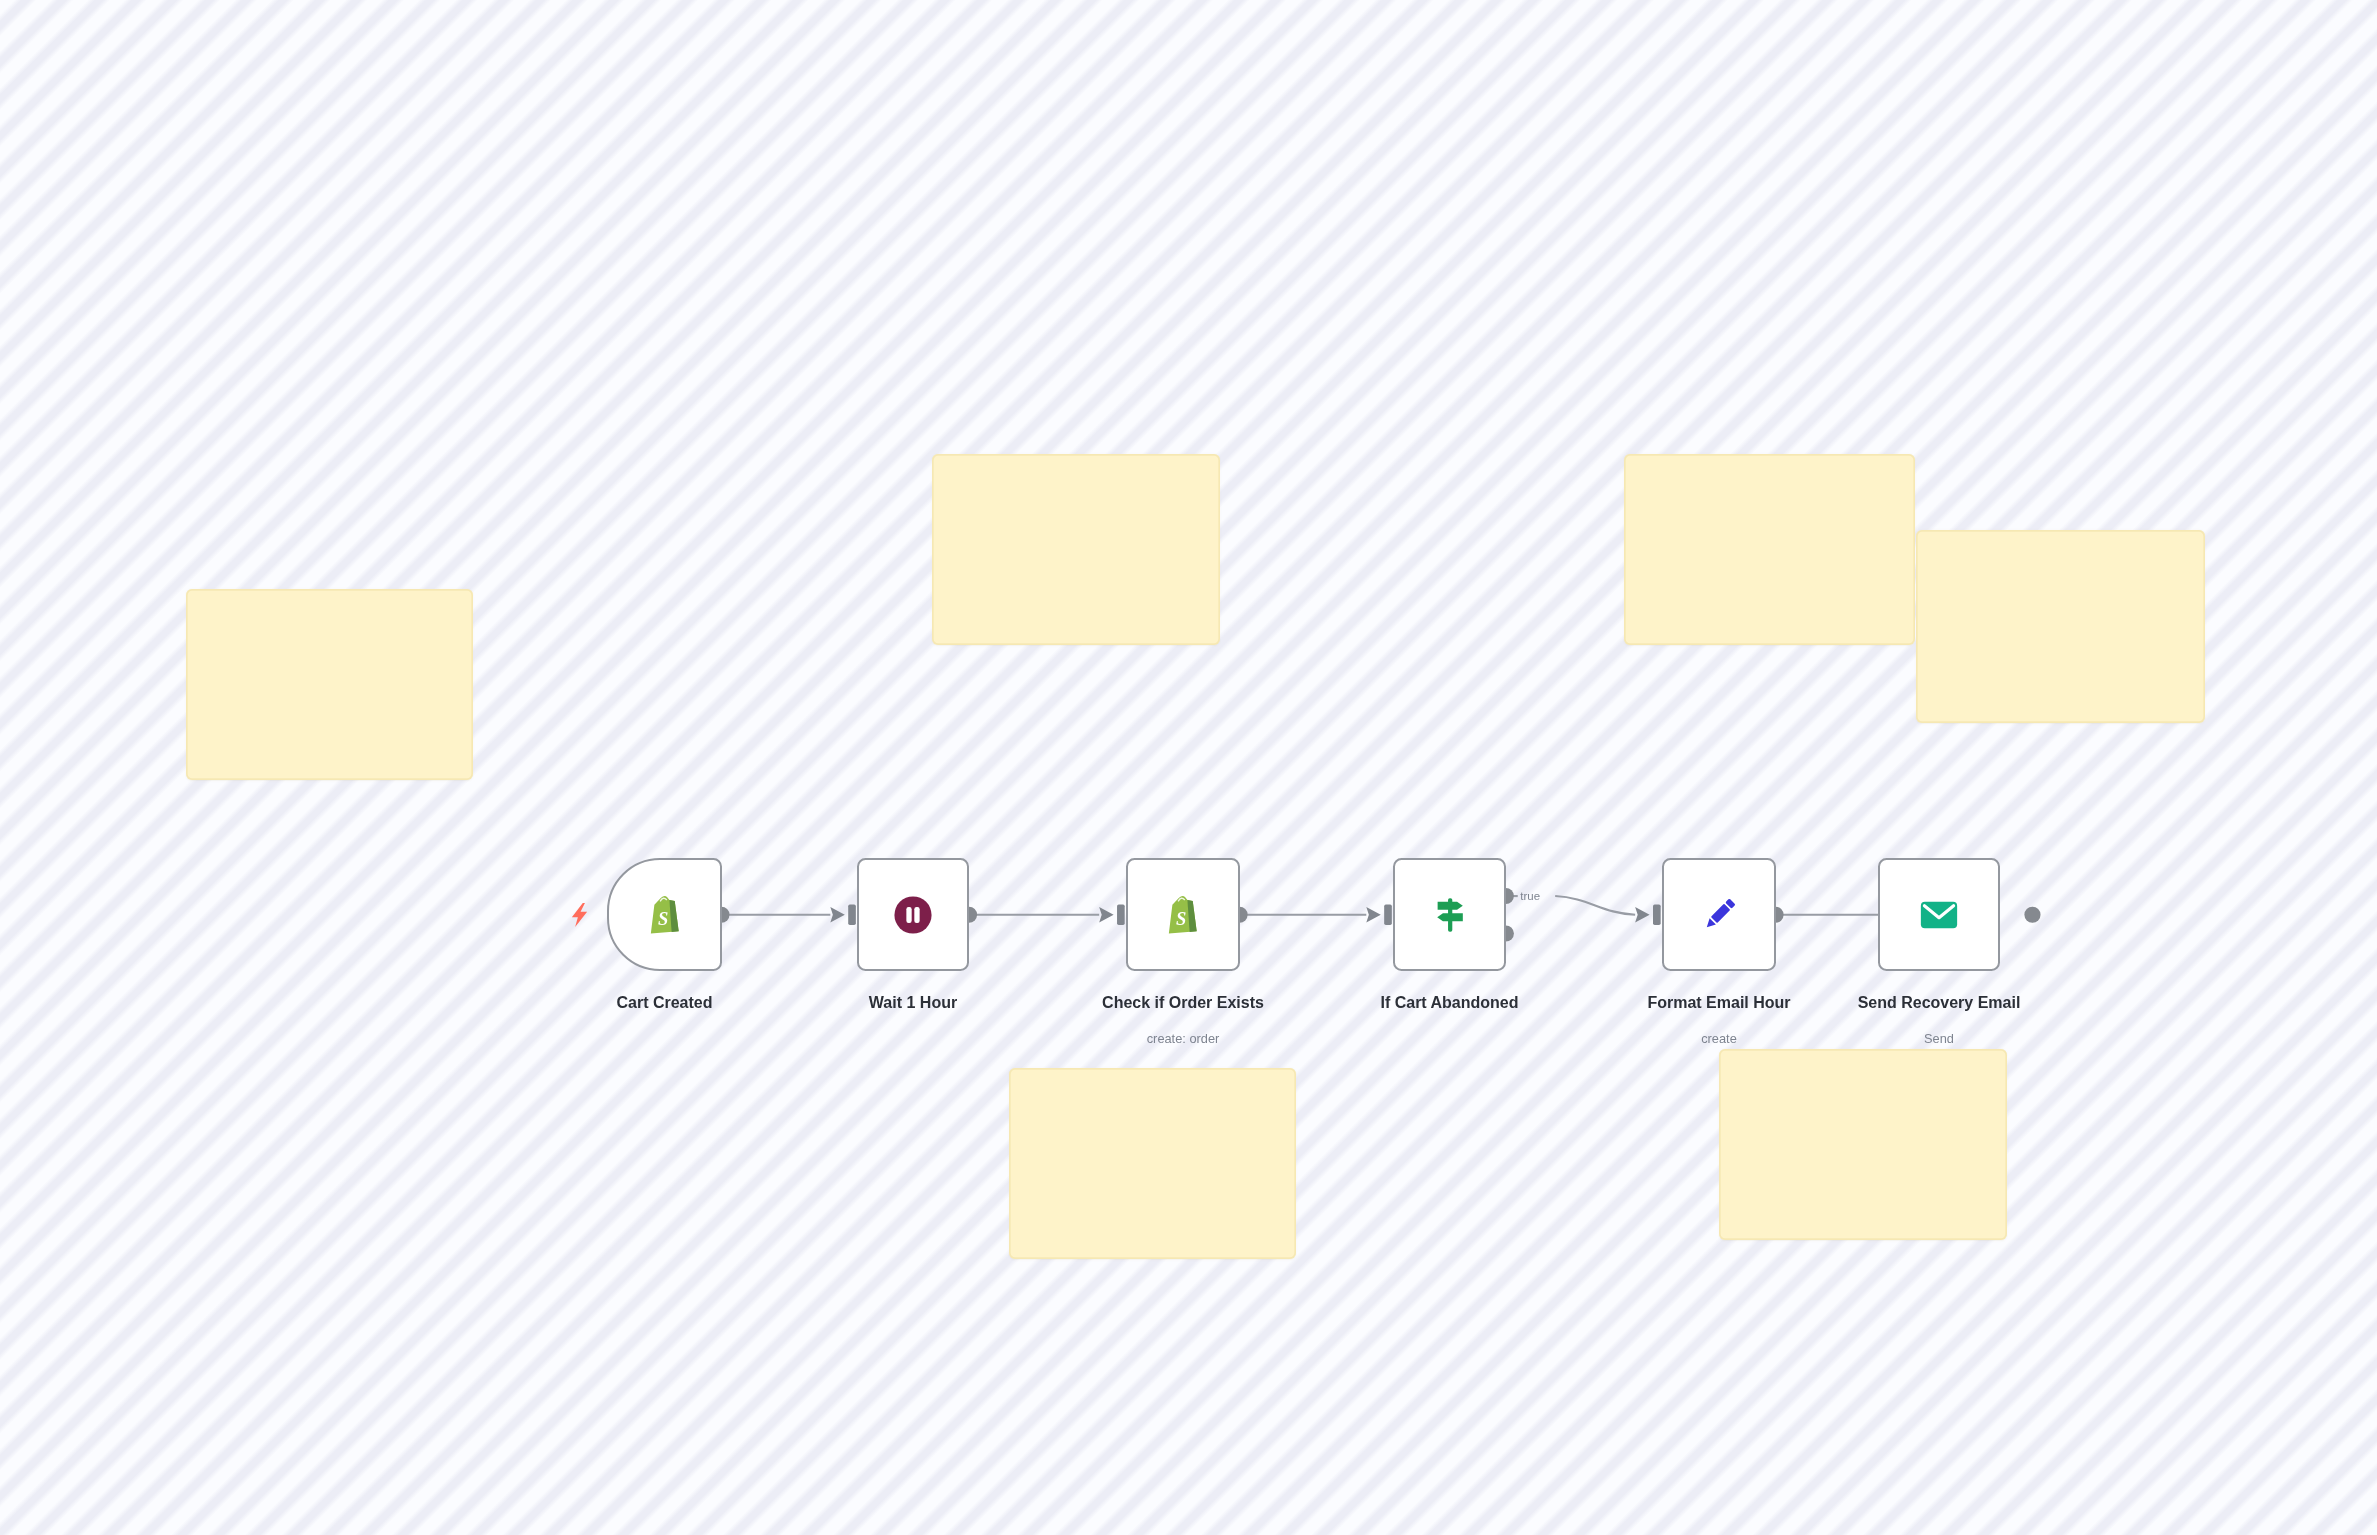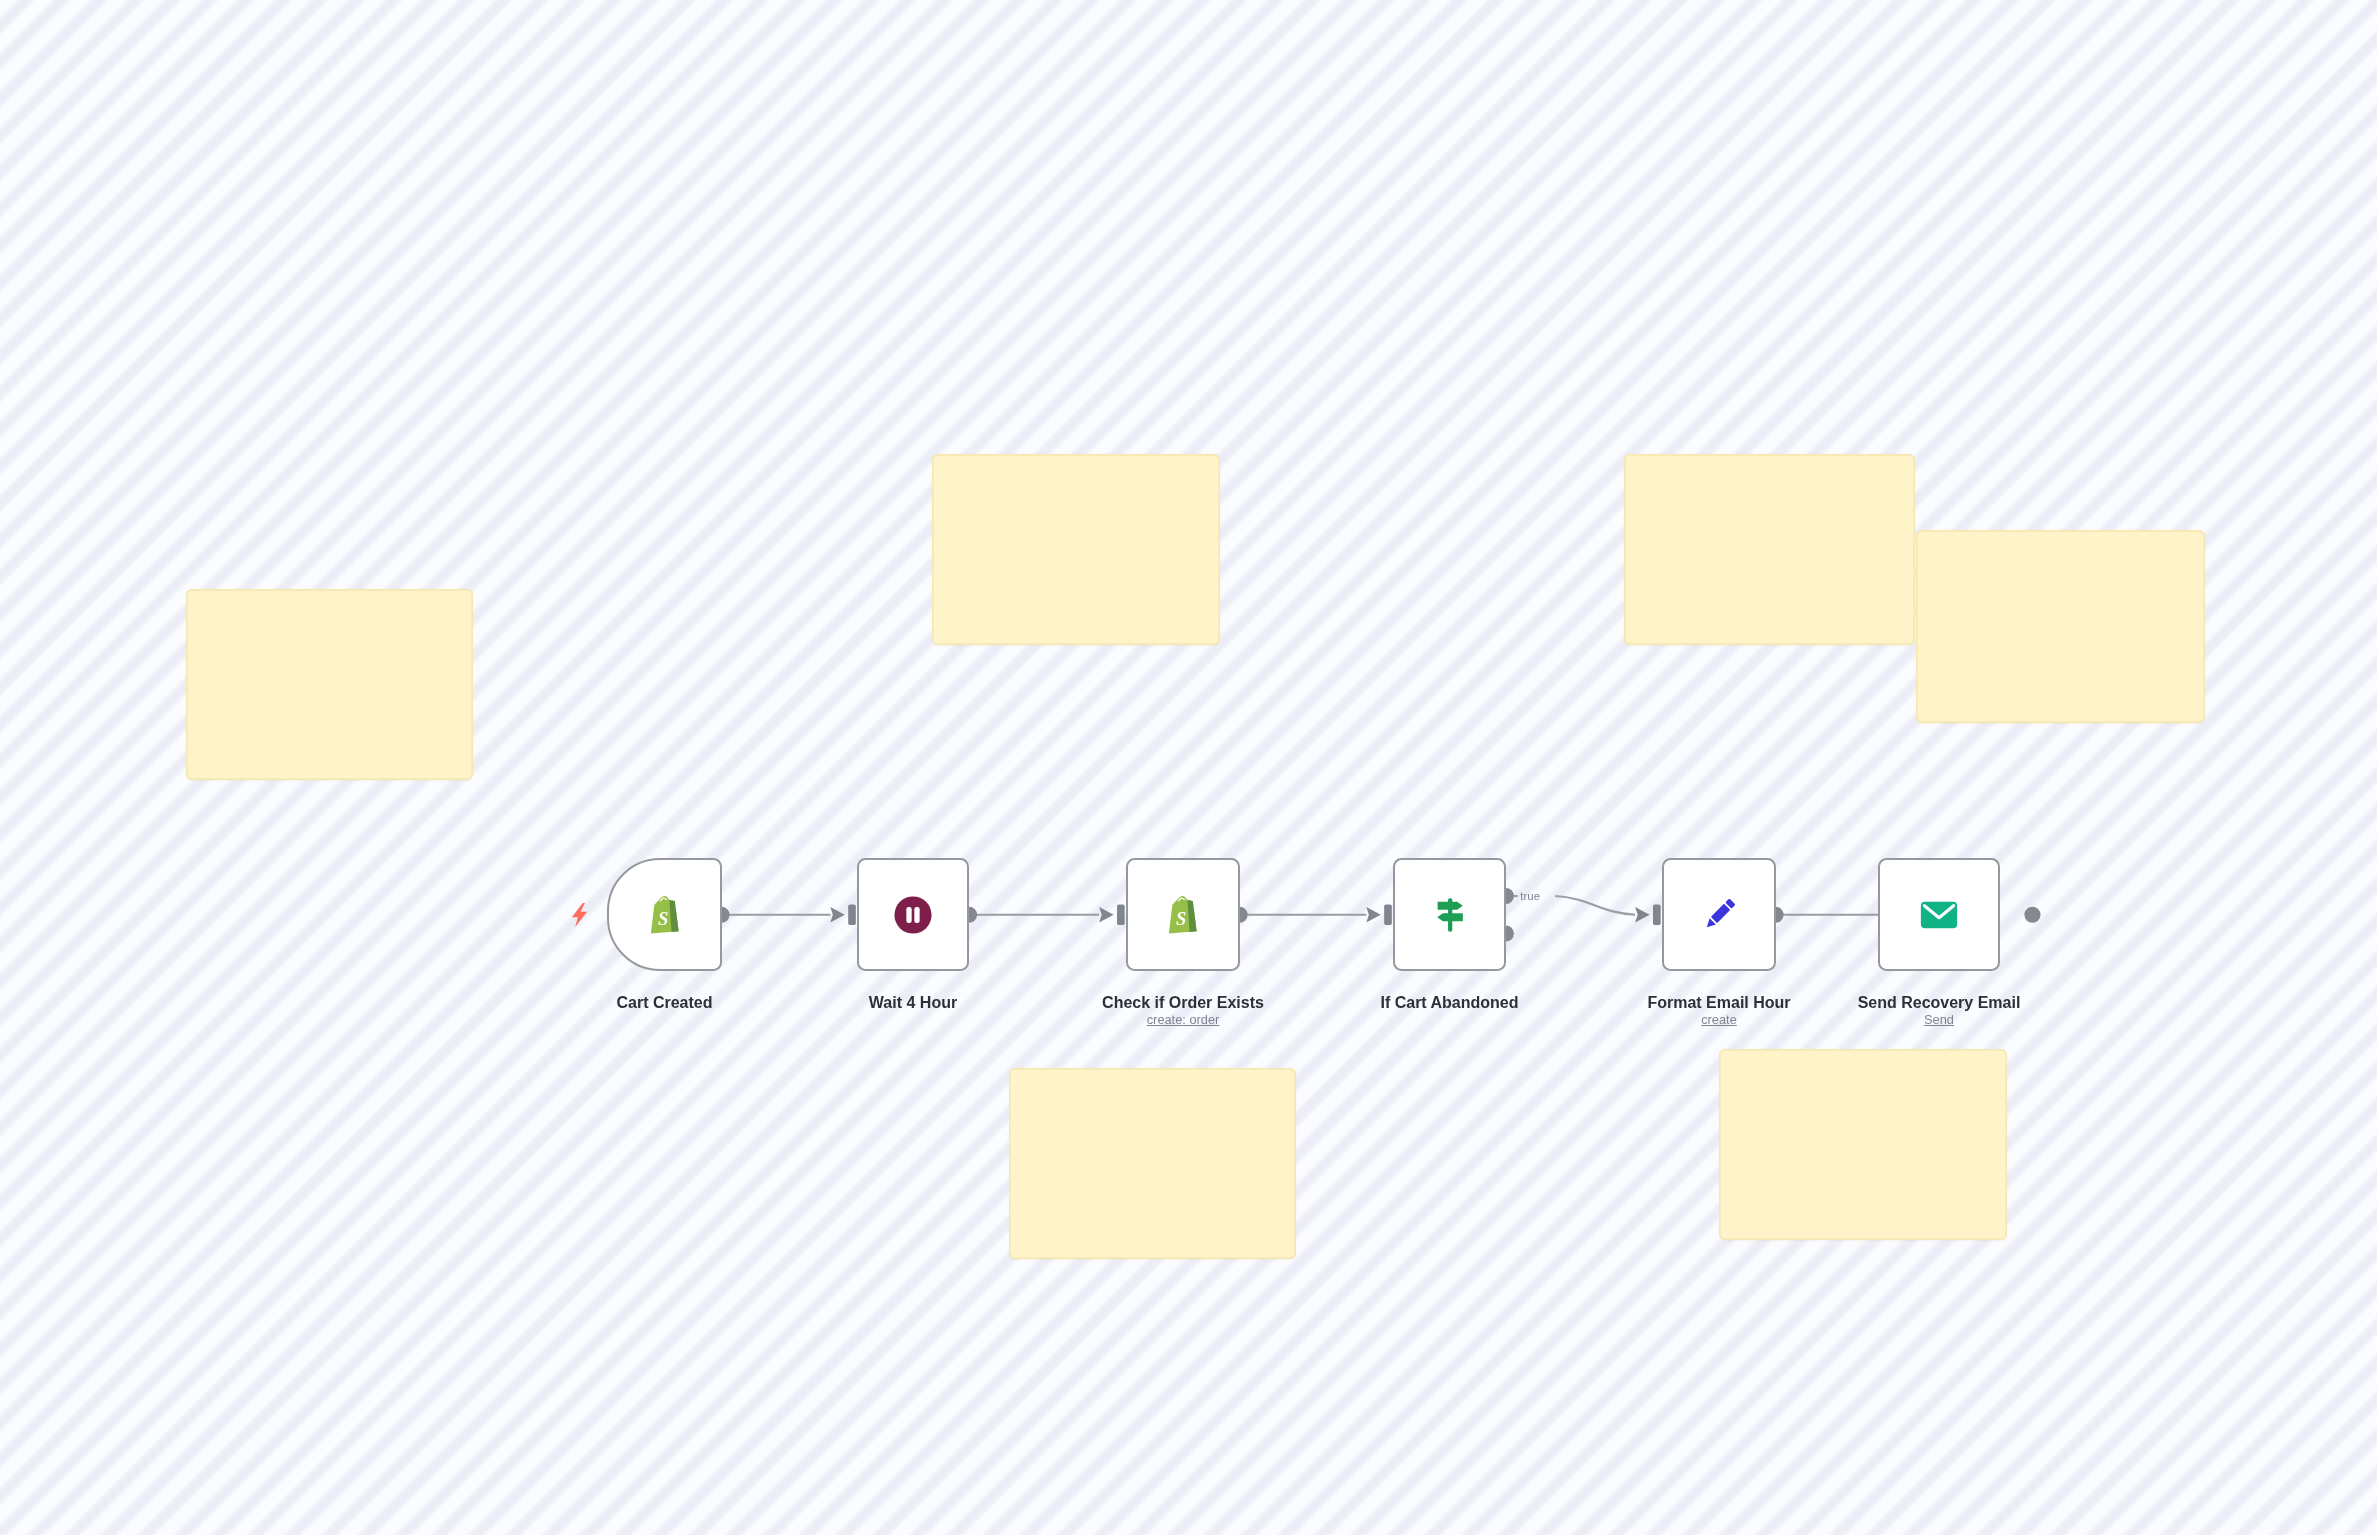--- a/index.html
+++ b/index.html
@@ -34,23 +34,23 @@
   .node-label{
     position:absolute;top:100%;left:50%;
     transform:translateX(-50%);
     margin-top:25px;
     font-size:16px;font-weight:600;color:#2c3038;
     white-space:nowrap;text-align:center;
   }
   .node-subtitle{
     position:absolute;top:100%;left:50%;
     transform:translateX(-50%);
-    margin-top:43px;
+    margin-top:62px;
     font-size:12.8px;font-weight:400;color:#7e8490;
-    white-space:nowrap;text-align:center;text-decoration:underline;
+    white-space:nowrap;text-align:center;
   }
   .bolt{position:absolute;}
   .conn-label{
     font-size:13.5px;fill:#7e8490;font-family:"Liberation Sans",sans-serif;
   }
 </style>
 </head>
 <body>
 
 <div class="stage">
@@ -108,21 +108,21 @@
     </svg>
     <div class="node-label">Cart Created</div>
   </div>
 
   <div class="node" style="left:857px;top:858px;width:112px;height:113px;">
     <svg width="46" height="46" viewBox="0 0 52 52">
       <circle cx="26" cy="26" r="21" fill="#7D1F4A"></circle>
       <rect x="18.5" y="17" width="6" height="18" rx="2.5" fill="#ffffff"></rect>
       <rect x="27.5" y="17" width="6" height="18" rx="2.5" fill="#ffffff"></rect>
     </svg>
-    <div class="node-label">Wait 4 Hour</div>
+    <div class="node-label">Wait 1 Hour</div>
   </div>
 
   <div class="node" style="left:1126px;top:858px;width:114px;height:113px;">
     <svg width="46" height="46" viewBox="0 0 52 52">
       <path fill="#95BF47" d="M14 14.5 L21.5 6.5 Q25.5 3 28.5 6 L31 9 L37 10.2 L41.5 44.5 L10 47 Z"></path>
       <path fill="#5E8E3E" d="M31 9 L37 10.2 L41.5 44.5 L33.5 45.3 Z"></path>
       <path fill="none" stroke="#ffffff" stroke-width="1.6" opacity="0.85" d="M20.5 10.5 q3.5 -6 7.5 -1.5"></path>
       <text x="24" y="37" font-size="21" font-weight="bold" font-style="italic" fill="#ffffff" text-anchor="middle" font-family="Liberation Serif,serif">S</text>
     </svg>
     <div class="node-label">Check if Order Exists</div>

